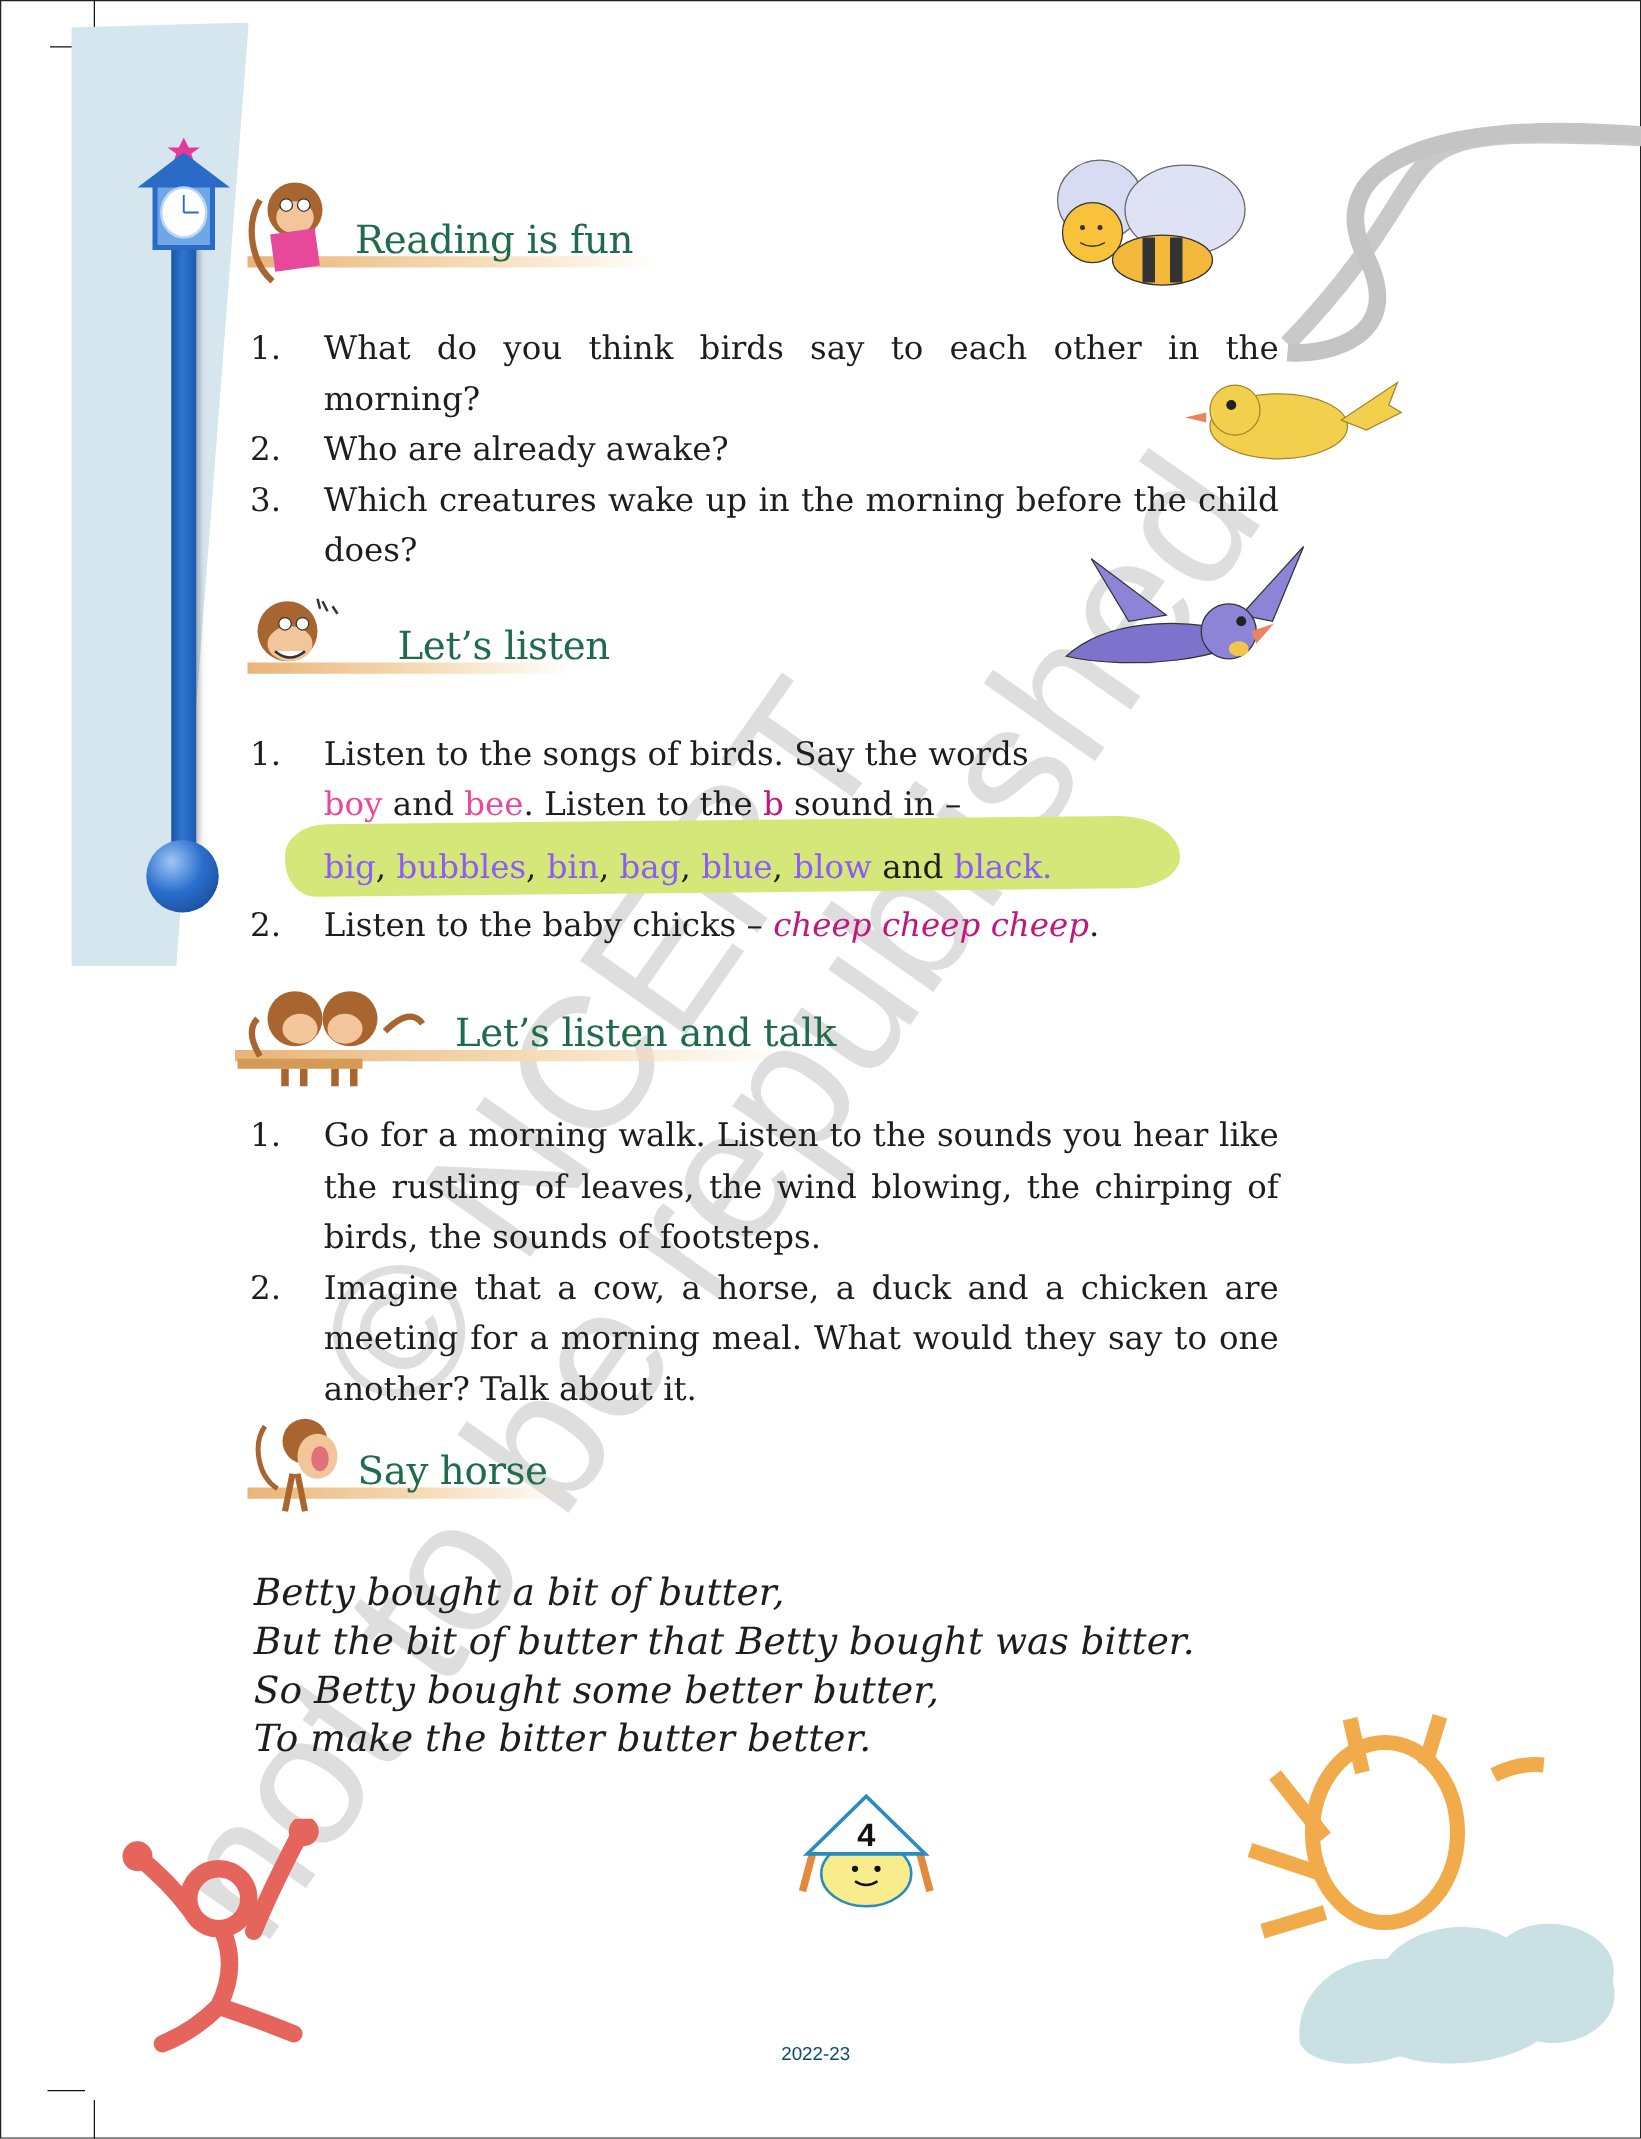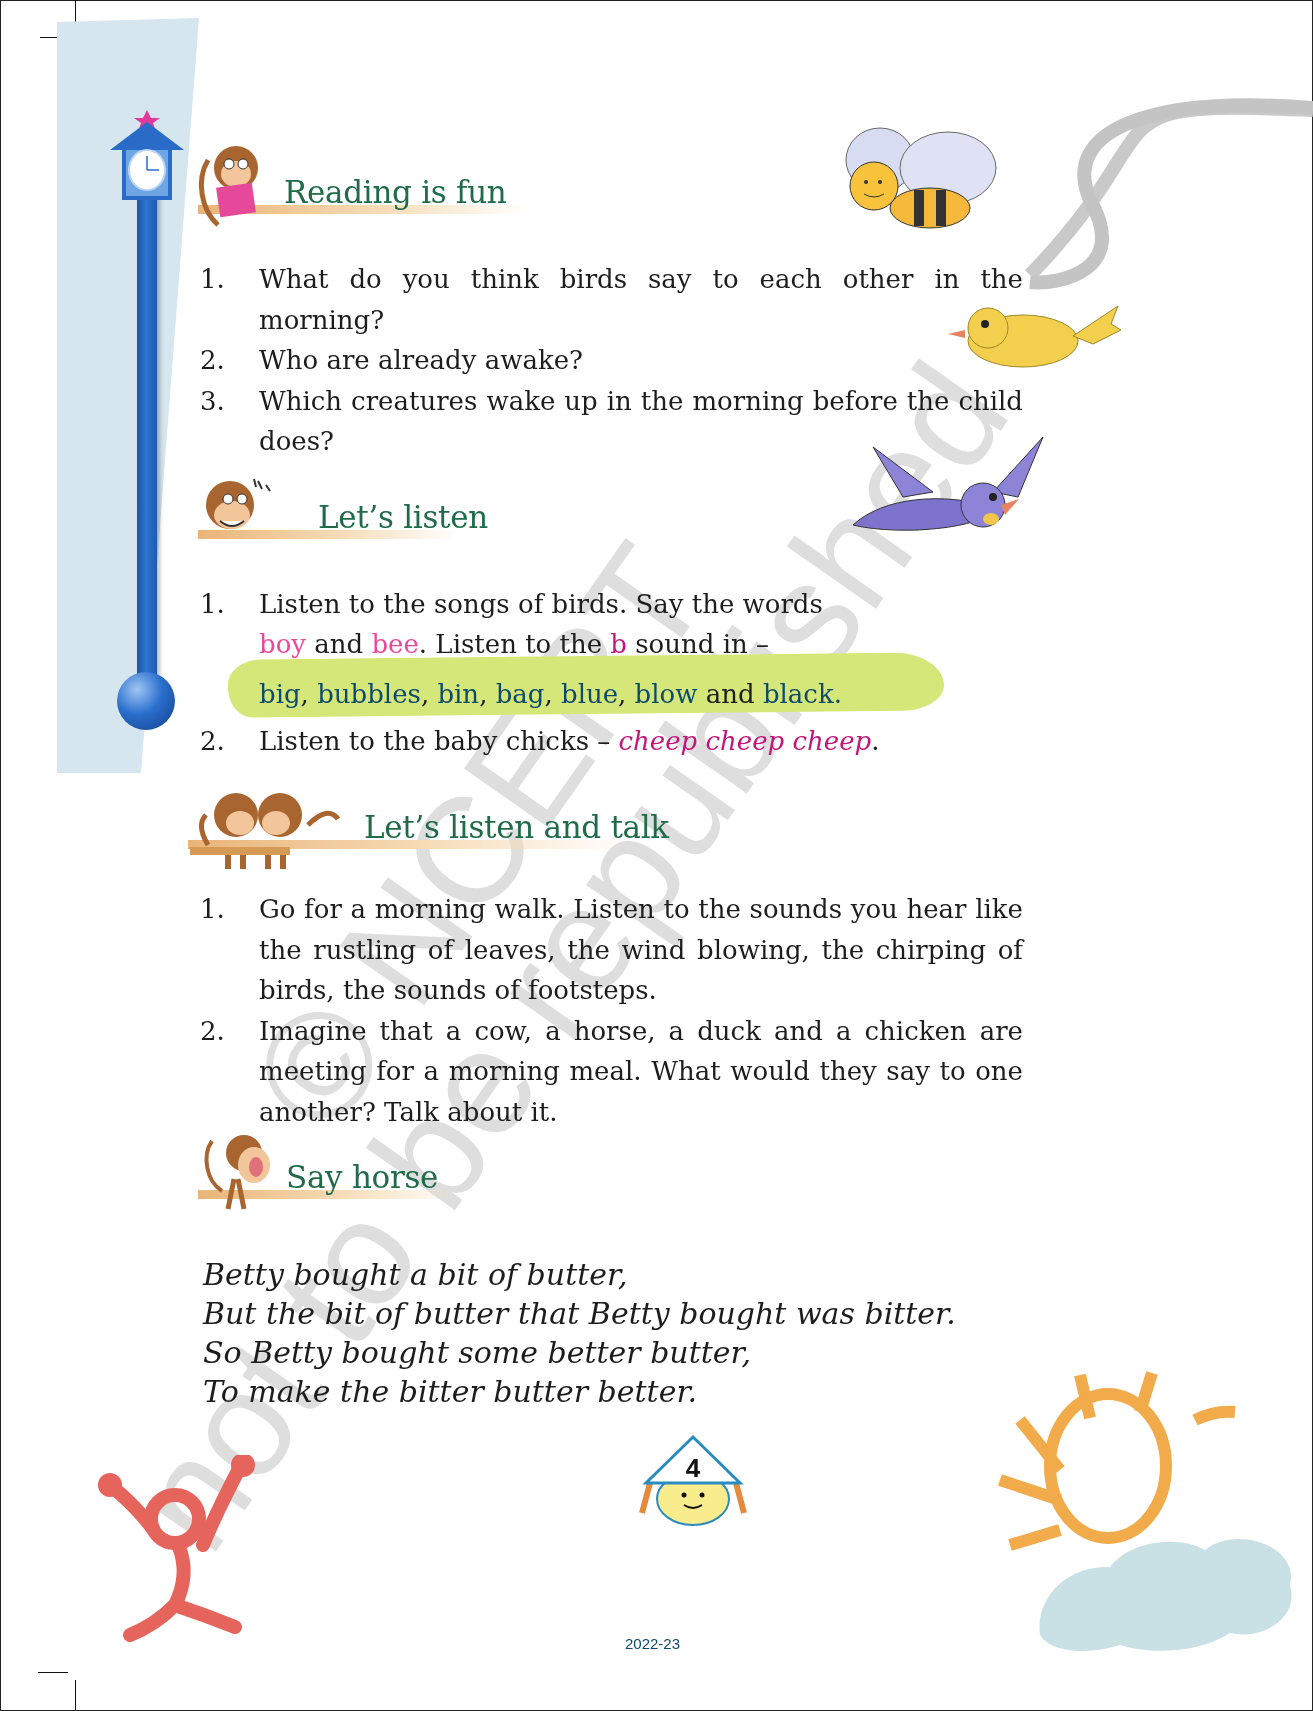--- a/index.html
+++ b/index.html
@@ -47,21 +47,21 @@
   ol.q {
     position:absolute; margin:0; padding:0; list-style:none;
     font-size:26px; line-height:40.5px; color:#1d1d1d;
   }
   ol.q li { position:relative; padding-left:59px; }
   ol.q li .num { position:absolute; left:0; top:0; }
   .just { text-align:justify; text-align-last:left; }
 
   .blue { color:#ec4899; }
   .mag { color:#c4167a; }
-  .red { color:#0c4a6e;margin-top:20px; }
+  .red { color:#8b5cf6;margin-top:20px; }
   .pink-it { color:#c4167a; font-style:italic; }
 
   .highlight {
     position:absolute; left:228px; top:656px; width:716px; height:58px;
     background:#d6e77a; border-radius:40px 60px 50px 30px / 30px 40px 30px 35px;
     transform:rotate(-0.6deg);
   }
   .poem {
     position:absolute; left:203px; top:1255px; font-style:italic;
     font-size:30px; line-height:39px; color:#1d1d1d;

